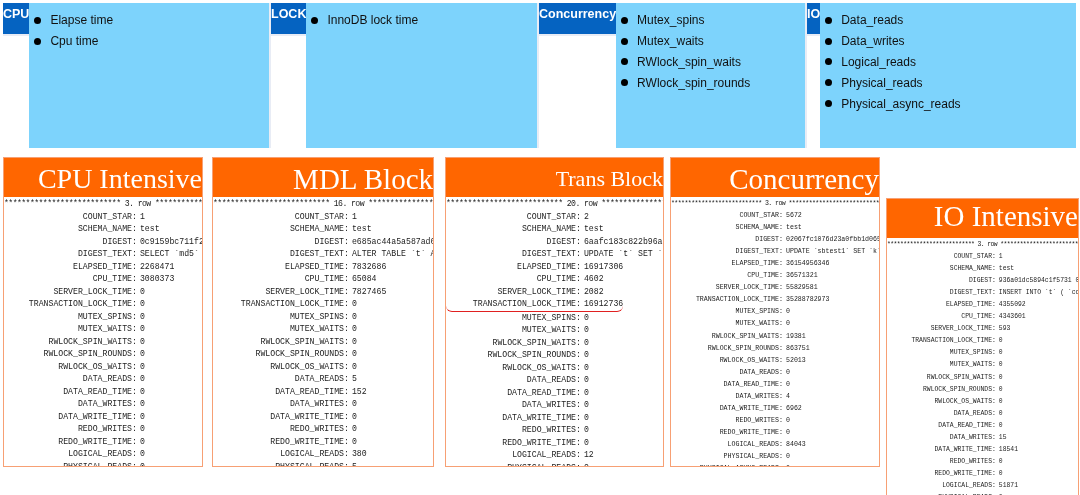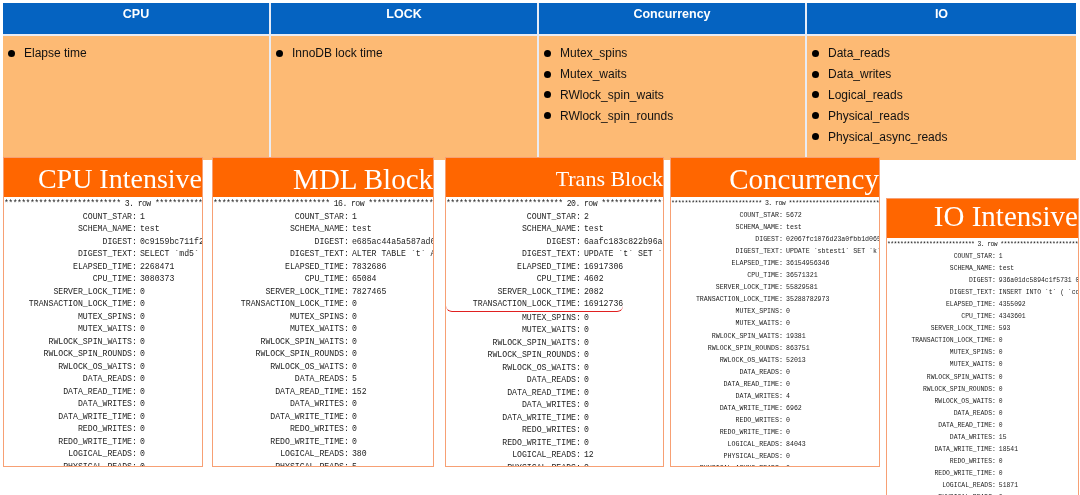--- a/index.html
+++ b/index.html
@@ -1,21 +1,21 @@
 <!DOCTYPE html>
 <html><head>
 <meta charset="utf-8">
 <style>
   html, body { margin:0; padding:0; background:#ffffff; }
   body { width:1080px; height:495px; position:relative; overflow:hidden; font-family:"Liberation Sans", sans-serif; }
   .cat-table { position:absolute; left:3px; top:3px; width:1073px; height:145px; display:grid; grid-template-columns:268px 268px 268px 269px; }
-  .cat-col { display:flex; flex-direction:column; border-right:2px solid #e8ecf5; }
+  .cat-col { display:flex; flex-direction:row; border-right:2px solid #e8ecf5; }
   .cat-col:last-child { border-right:none; }
   .cat-head { background:#0563c1; color:#ffffff; font-weight:bold; font-size:12.5px; text-align:center; height:31px; line-height:22px; border-bottom:2px solid #e8ecf5; }
-  .cat-body { background:#fdba74; flex:1; padding:7px 0 13px 5px; }
+  .cat-body { background:#7dd3fc; flex:1; padding:7px 0 13px 5px; }
   .cat-item { display:flex; align-items:center; font-size:12px; color:#111; height:20.8px; }
   .bullet { width:7px; height:7px; border-radius:50%; background:#000; margin-right:9px; flex:none; }
   .card { position:absolute; top:157px; background:#fff; border:1px solid #f7a074; overflow:hidden; }
   .card-title { background:#ff6600; color:#fff; font-family:Liberation Serif, serif; height:39px; line-height:42px; text-align:right; white-space:nowrap; overflow:hidden; }
   .card-body { font-family:"Liberation Mono", monospace; color:#222; padding-top:1px; }
   .stars { white-space:nowrap; overflow:hidden; text-align:center; letter-spacing:-0.6px; }
   .row { display:flex; white-space:nowrap; }
   .k { text-align:right; flex:none; }
   .v { padding-left:3px; overflow:hidden; }
   .underline-red { border-bottom:1.5px solid #e02020; border-radius:0 0 6px 6px; }
@@ -24,20 +24,24 @@
 <body>
 
 <div class="cat-table">
   <div class="cat-col">
     <div class="cat-head">CPU</div>
     <div class="cat-body">
       <div class="cat-item">
           <span class="bullet"></span>
           <span>Elapse time</span>
         </div>
+      <div class="cat-item">
+          <span class="bullet"></span>
+          <span>Cpu time</span>
+        </div>
     </div>
   </div>
   <div class="cat-col">
     <div class="cat-head">LOCK</div>
     <div class="cat-body">
       <div class="cat-item">
           <span class="bullet"></span>
           <span>InnoDB lock time</span>
         </div>
     </div>

